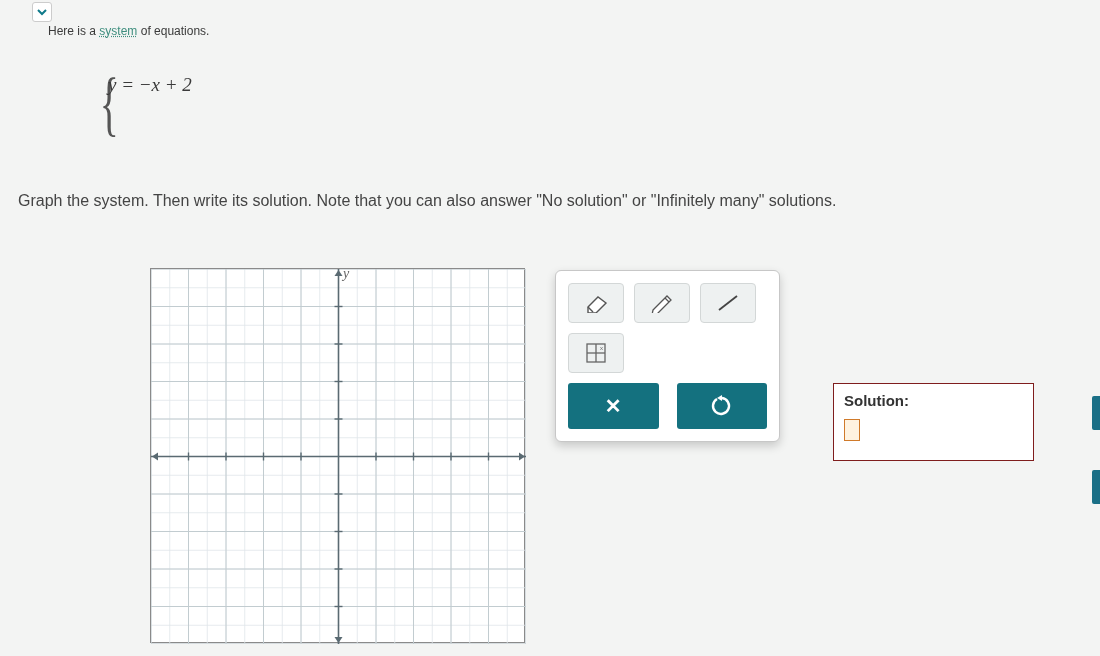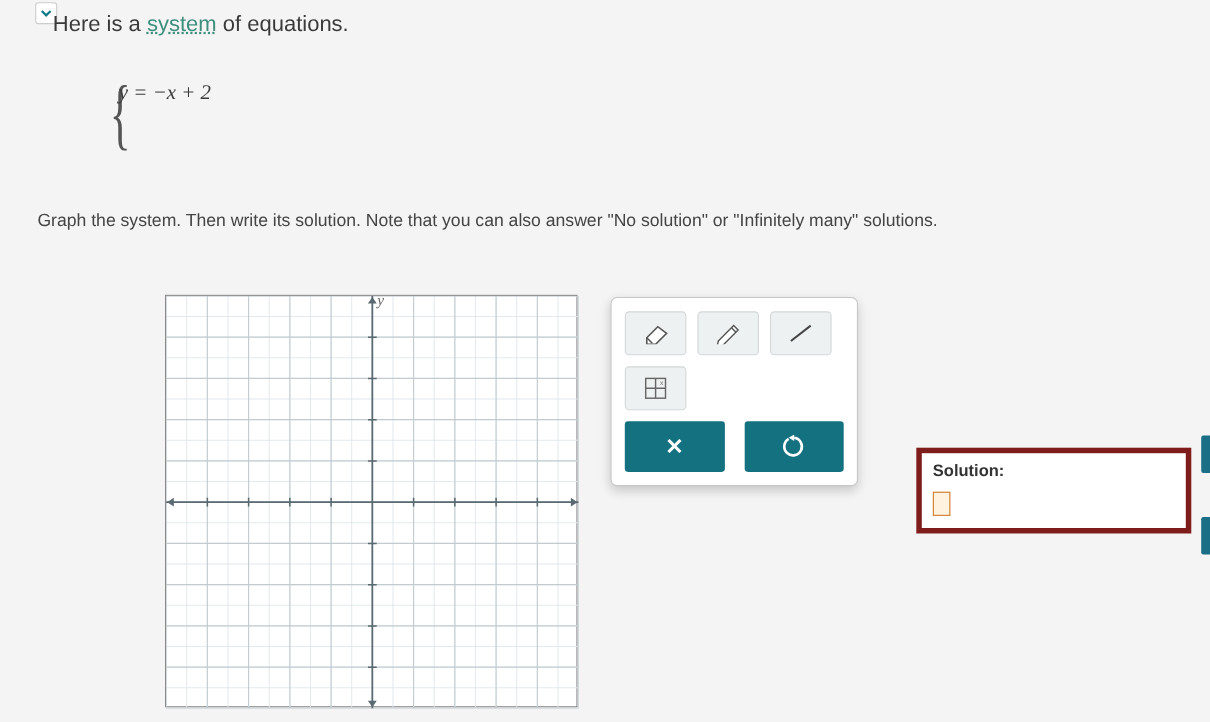--- a/index.html
+++ b/index.html
@@ -23,22 +23,22 @@
     border-radius: 3px;
     display: flex;
     align-items: center;
     justify-content: center;
     color: #0f7a8a;
     cursor: pointer;
   }
   .intro {
     position: absolute;
     left: 48px;
-    top: 11px;
-    font-size: 20px;
+    top: 24px;
+    font-size: 12px;
   }
   .link {
     color: #3e8e7e;
     text-decoration: underline dotted;
     cursor: pointer;
   }
   .equations {
     position: absolute;
     left: 108px;
     top: 64px;
@@ -52,21 +52,21 @@
     left: 92px;
     top: 62px;
     font-family: "Times New Roman", serif;
     font-size: 72px;
     font-weight: 100;
     color: #555;
     transform: scaleX(0.55);
   }
   .instruction {
     position: absolute;
-    left: 34px;
+    left: 18px;
     top: 192px;
     font-size: 16px;
     color: #444;
   }
   .graph-area {
     position: absolute;
     left: 150px;
     top: 268px;
     width: 375px;
     height: 375px;
@@ -126,26 +126,25 @@
     font-size: 18px;
     display: flex;
     align-items: center;
     justify-content: center;
     cursor: pointer;
   }
   .solution-box {
     position: absolute;
     left: 833px;
     top: 383px;
-    width: 250px;
+    width: 201px;
     height: 78px;
     background: #fff;
-    border: 5px solid #7f1d1d;
+    border: 1px solid #7f1d1d;
     padding: 8px 10px;
-    margin-top: 24px;
   }
   .solution-box .label {
     font-weight: bold;
     font-size: 15px;
     color: #333;
   }
   .answer-slot {
     margin-top: 10px;
     width: 16px;
     height: 22px;

